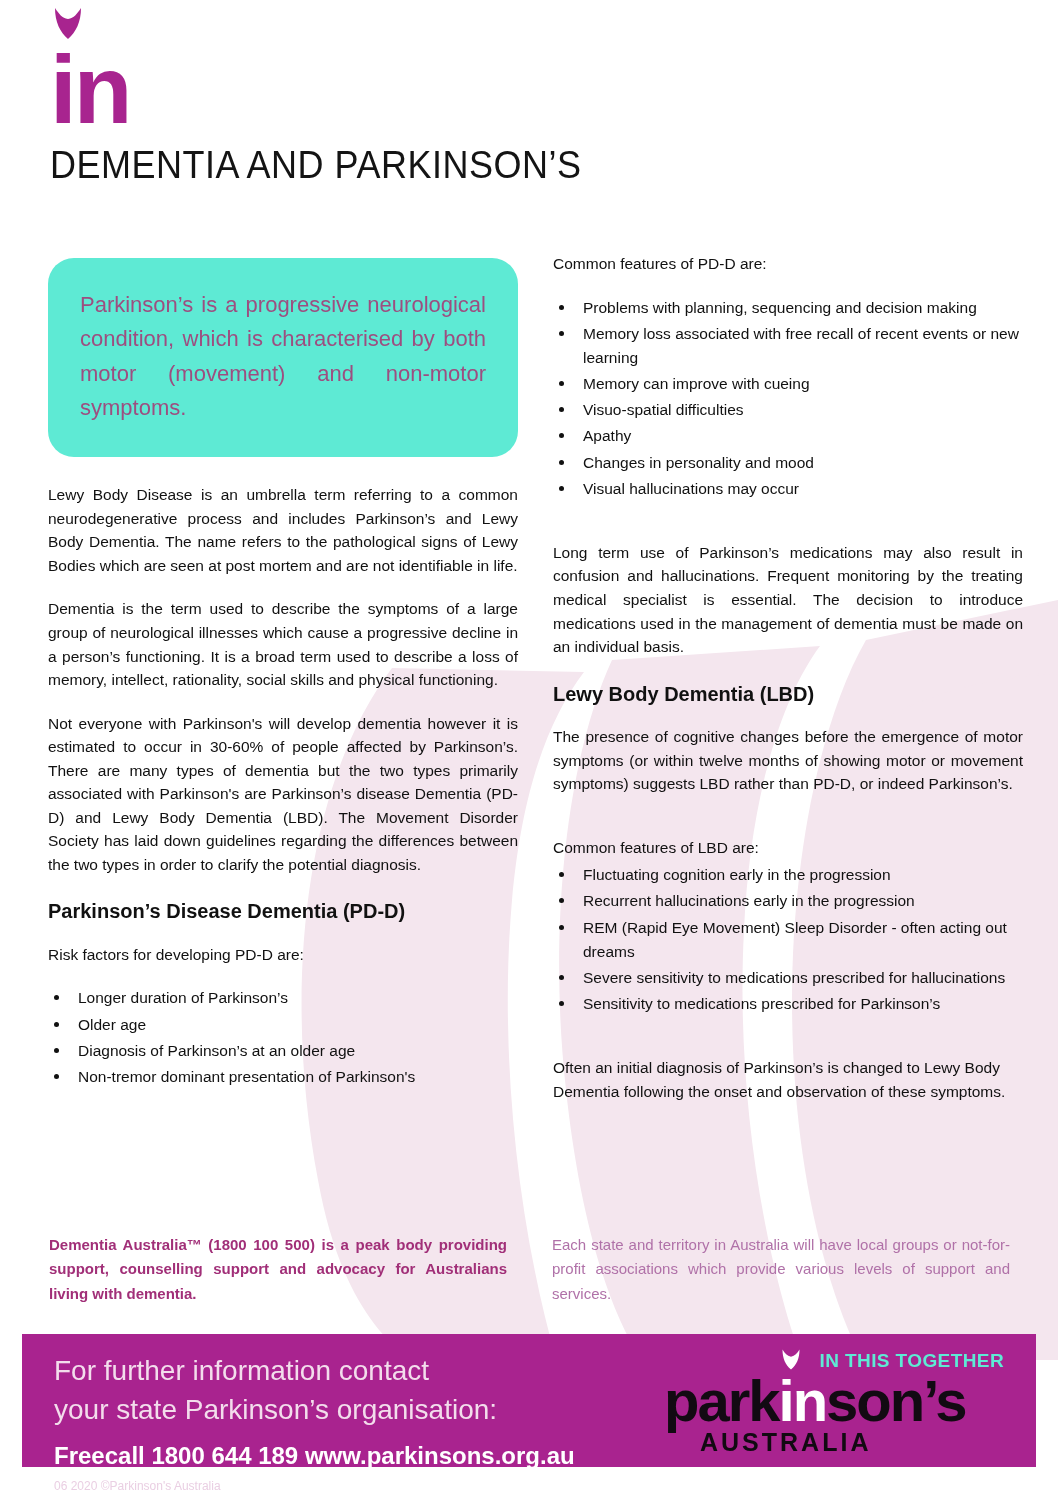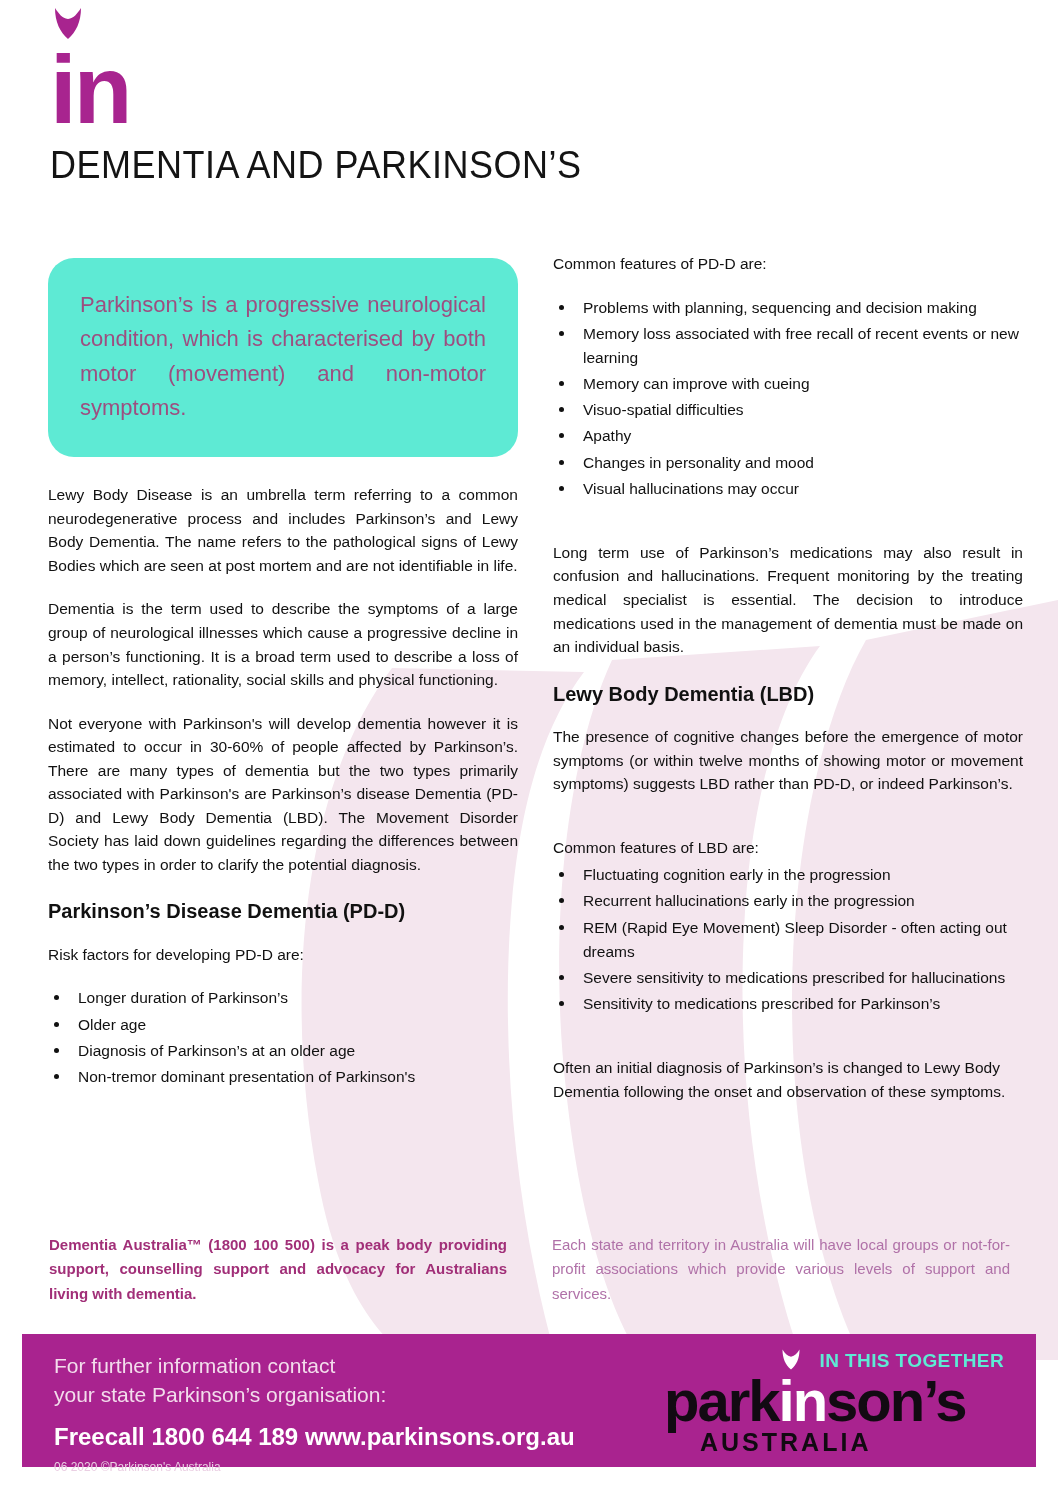--- a/index.html
+++ b/index.html
@@ -164,21 +164,21 @@
     background: #A9238F;
     display: flex;
     align-items: flex-start;
     z-index: 2;
   }
   .footer-left {
     padding: 18px 0 0 32px;
     color: #ffffff;
   }
   .f-line {
-    font-size: 21px;
+    font-size: 28px;
     line-height: 1.38;
     font-weight: 400;
     color: #F3DDEC;
   }
   .f-strong {
     font-size: 24px;
     font-weight: 700;
     margin-top: 13px;
     color: #ffffff;
     white-space: nowrap;

